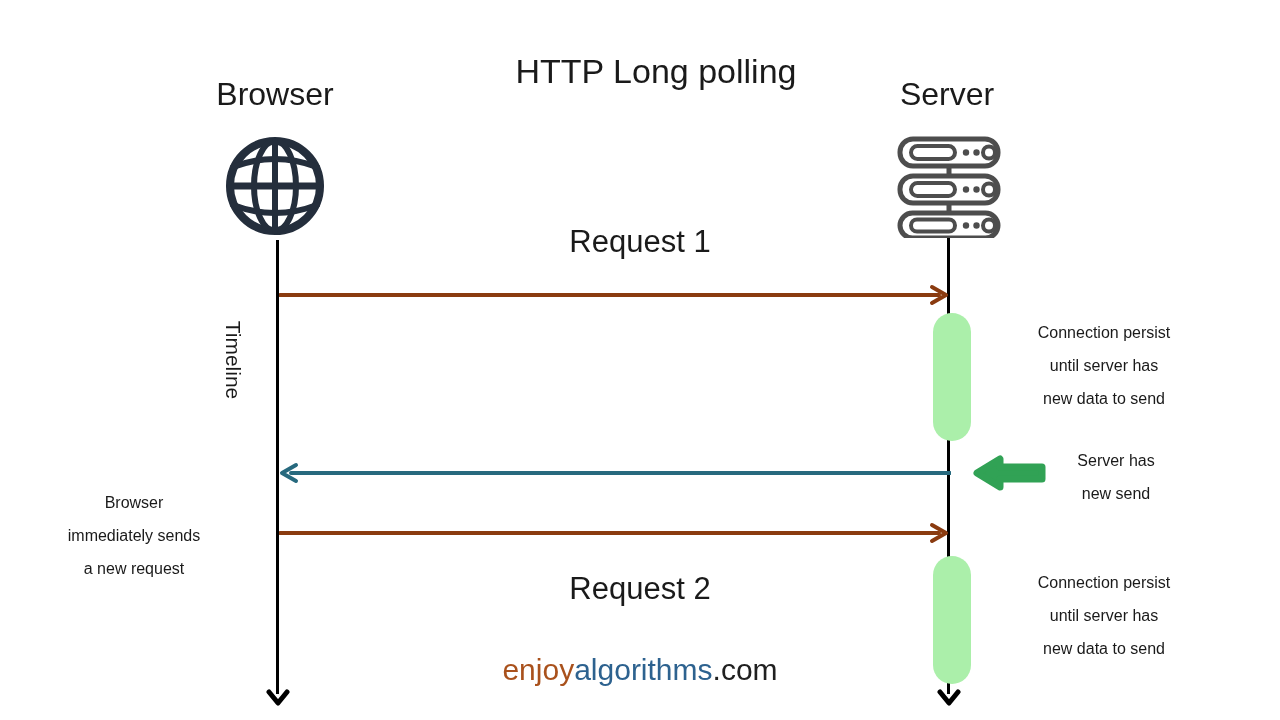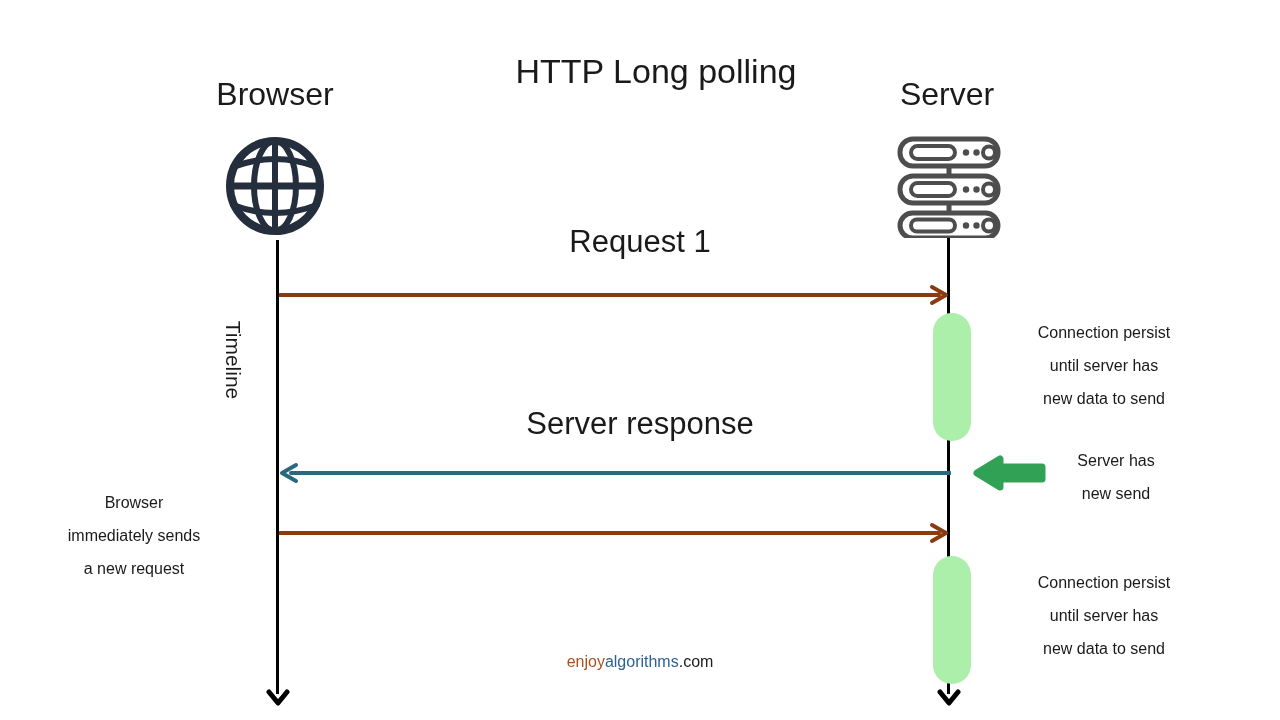--- a/index.html
+++ b/index.html
@@ -12,21 +12,21 @@
   .title{font-size:34px;color:var(--c-text);white-space:nowrap;}
   .actor-label{font-size:32px;white-space:nowrap;}
   .msg-label{font-size:31px;white-space:nowrap;}
   .note{font-size:16px;line-height:33px;white-space:pre-line;text-align:center;}
   .lifeline{width:3px;background:var(--c-timeline_line,#000);}
   .pill{width:38px;border-radius:19px;background:var(--c-highlight_pill,#abefaa);}
   .timeline-label{
     font-size:21px;white-space:nowrap;
     transform:translate(-50%,-50%) rotate(90deg);
   }
-  .brand{font-size:16px;white-space:nowrap;}
+  .brand{font-size:30px;white-space:nowrap;}
   .brand .b1{color:var(--c-brand_enjoy,#a9511c);}
   .brand .b2{color:var(--c-brand_algorithms,#2d628f);}
   .brand .b3{color:var(--c-brand_com,#202020);}
   svg{display:block;}
 </style>
 </head>
 <body>
 
 <div class="canvas">
 
@@ -96,21 +96,20 @@
       <line x1="1" y1="12" x2="660" y2="12"></line>
       <path d="M653,4 L667,12 L653,20"></path>
     </svg>
   </div>
 
   <div class="abs pill" style="left:933px;top:313px;height:128px;"></div>
   <div class="abs ctr note" style="left:1104px;top:316px;">Connection persist
 until server has
 new data to send</div>
 
-  <div class="abs ctr msg-label" style="left:640px;top:406px;">Server response</div>
   <div class="abs" style="left:279px;top:461px;">
     <svg width="672" height="24" viewBox="0 0 672 24" fill="none" style="stroke:var(--c-response_arrow);" stroke-width="4" stroke-linecap="round" stroke-linejoin="round">
       <line x1="12" y1="12" x2="671" y2="12"></line>
       <path d="M17,4 L3,12 L17,20"></path>
     </svg>
   </div>
 
   <div class="abs" style="left:970px;top:452px;">
     <svg width="80" height="42" viewBox="0 0 80 42" style="fill:var(--c-green_arrow);stroke:var(--c-green_arrow);" stroke-width="7" stroke-linejoin="round">
       <path d="M7,21 L30,7 L30,15 L72,15 L72,27 L30,27 L30,35 Z"></path>
@@ -122,20 +121,21 @@
   <div class="abs ctr note" style="left:134px;top:486px;">Browser
 immediately sends
 a new request</div>
 
   <div class="abs" style="left:279px;top:521px;">
     <svg width="672" height="24" viewBox="0 0 672 24" fill="none" style="stroke:var(--c-request_arrow);" stroke-width="4" stroke-linecap="round" stroke-linejoin="round">
       <line x1="1" y1="12" x2="660" y2="12"></line>
       <path d="M653,4 L667,12 L653,20"></path>
     </svg>
   </div>
+  <div class="abs ctr msg-label" style="left:640px;top:571px;">Request 2</div>
 
   <div class="abs pill" style="left:933px;top:556px;height:128px;"></div>
   <div class="abs ctr note" style="left:1104px;top:566px;">Connection persist
 until server has
 new data to send</div>
 
   <div class="abs ctr brand" style="left:640px;top:653px;">
     <span class="b1">enjoy</span><span class="b2">algorithms</span><span class="b3">.com</span>
   </div>
 

